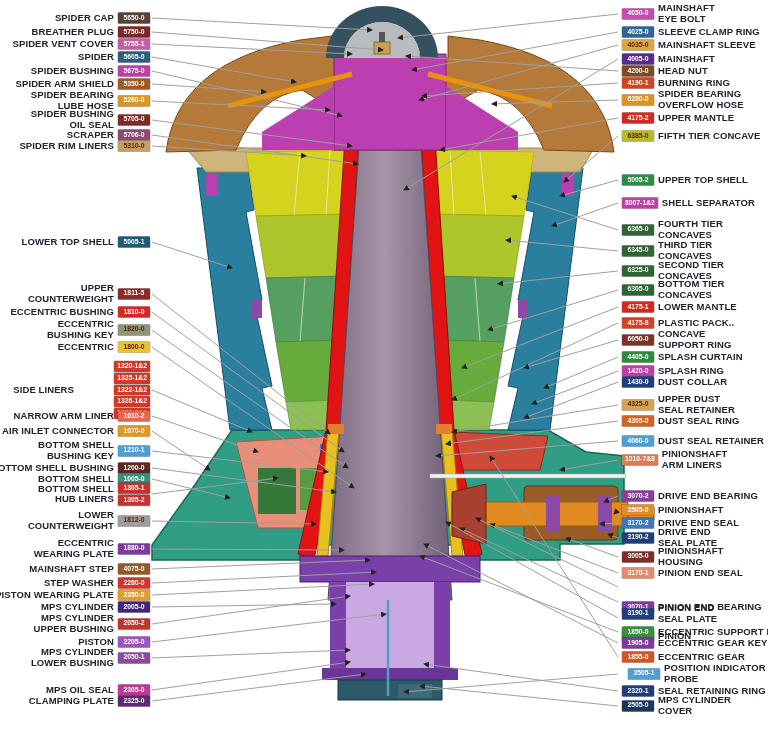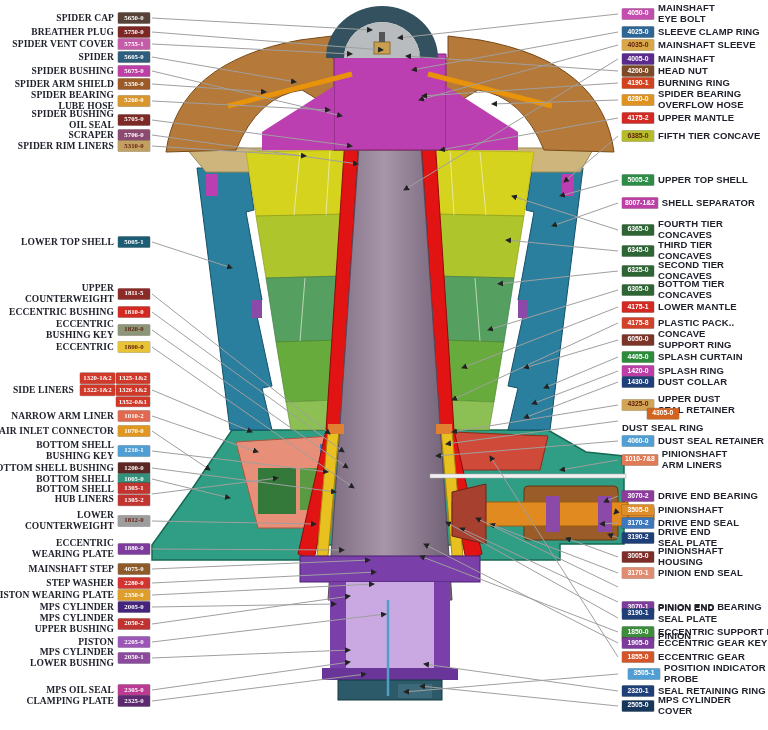--- a/index.html
+++ b/index.html
@@ -1,21 +1,21 @@
 <!DOCTYPE html>
 <html><head>
 <meta charset="utf-8">
 <style>
   html,body{margin:0;padding:0;background:#ffffff;}
   #stage{position:relative;width:768px;height:730px;background:#ffffff;overflow:hidden;
          font-family:"Liberation Sans",sans-serif;}
   #machine,#lines{position:absolute;left:0;top:0;}
   #lines line{stroke:#9f9f9f;stroke-width:1;}
   .row{position:absolute;display:flex;align-items:center;gap:4px;transform:translateY(-50%);white-space:nowrap;}
-  .row.left{right:618px;justify-content:center;text-align:right;font-family:Liberation Serif, serif;}
+  .row.left{right:618px;justify-content:center;text-align:right;}
   .row.right{left:622px;text-align:left;}
   .lbl{font-size:9.5px;font-weight:bold;color:#20222c;line-height:1.12;letter-spacing:0.1px;}
   .badges{display:flex;gap:2px;align-items:center;}
   .badges.stack{flex-direction:column;gap:1px;}
   .badges.grid{flex-wrap:wrap;width:72px;justify-content:flex-end;gap:1px;}
   .badge{display:inline-block;color:#ffffff;font-size:6.8px;font-weight:bold;padding:2px 3px;
          border-radius:1px;min-width:26px;text-align:center;line-height:1;
          box-shadow:0 0 0 0.5px rgba(0,0,0,.3);}
   .badge.dark{color:#63200e;}
 </style>
@@ -529,21 +529,21 @@
           <span class="badge" style="background: rgb(31, 63, 120);">1430-0</span>
         </span>
         <span class="lbl">DUST COLLAR</span>
       </div>
       <div class="row right" style="top: 405px;">
         <span class="badges">
           <span class="badge dark" style="background: rgb(210, 165, 86);">4325-0</span>
         </span>
         <span class="lbl">UPPER DUST<br>SEAL RETAINER</span>
       </div>
-      <div class="row right" style="top: 421px; flex-direction: column;">
+      <div class="row right" style="top: 421px;">
         <span class="badges">
           <span class="badge" style="background: rgb(210, 100, 31);">4305-0</span>
         </span>
         <span class="lbl">DUST SEAL RING</span>
       </div>
       <div class="row right" style="top: 441px;">
         <span class="badges">
           <span class="badge" style="background: rgb(79, 159, 212);">4060-0</span>
         </span>
         <span class="lbl">DUST SEAL RETAINER</span>

